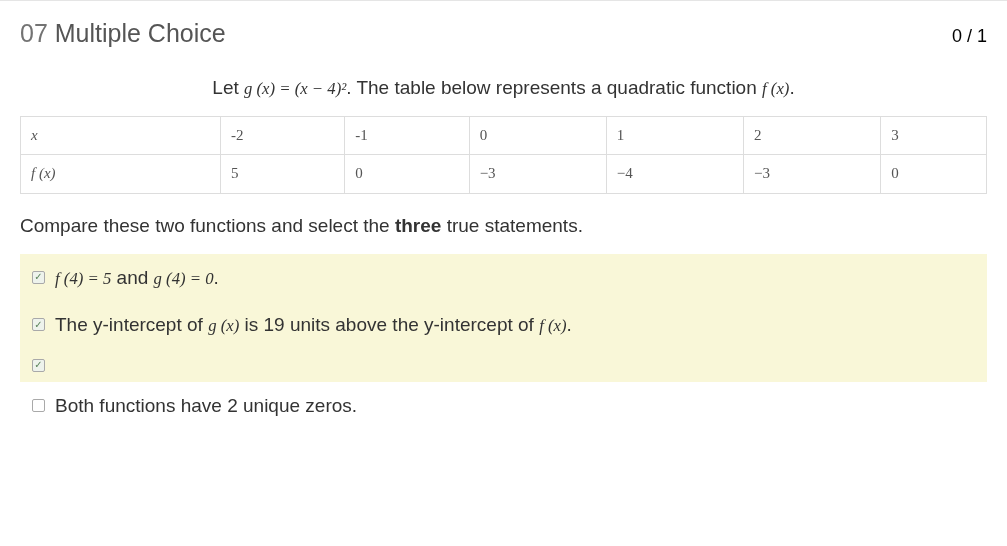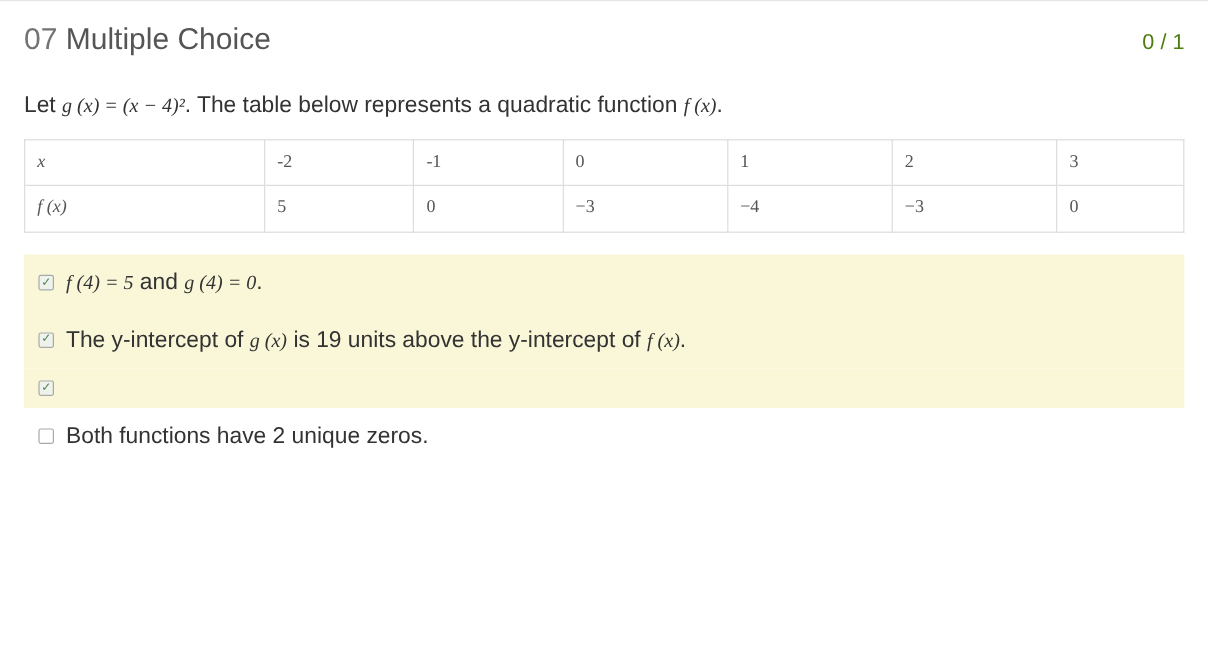--- a/index.html
+++ b/index.html
@@ -10,23 +10,23 @@
     font-weight: 300;
     color: #333;
     background: #fff;
     width: 1007px;
   }
   .topline { border-top: 1px solid #e5e5e5; height:1px; width:100%; }
   .container { padding: 18px 20px 12px 20px; }
   .header { display: flex; justify-content: space-between; align-items: baseline; margin-bottom: 26px; }
   .title { font-size: 25px; font-weight: 300; color: #555; }
   .title .num { color: #737373; font-weight: 400; }
-  .score { font-size: 18px; color: #4d7c0f; font-weight: 300; }
+  .score { font-size: 18px; color: #000000; font-weight: 300; }
   .body { font-size: 19px; color: #333; font-weight: 300; line-height: 1.45; }
-  .prompt { margin-bottom: 14px; }
+  .prompt { margin-bottom: 14px; text-align: center; }
   .mathi { font-family: "Times New Roman", serif; font-style: italic; font-size: 0.88em; }
   table.data { border-collapse: collapse; width: 100%; margin-bottom: 18px; }
   table.data td { border: 1px solid #ddd; padding: 8px 10px; font-size: 15px; color: #555; }
   table.data td.hd { font-family: "Times New Roman", serif; font-style: italic; width: 200px; }
   table.data td.val { font-family: "Times New Roman", serif; font-style: normal; }
   .instr { margin-bottom: 14px; font-size: 19px; }
   .options { }
   .opt { padding: 10px 10px 10px 12px; font-size: 19px; display:flex; align-items:center; gap:10px; }
   .opt.sel { background: #f9f7d8; }
   .opt .cb { width:13px; height:13px; border:1px solid #a9a9a9; border-radius:2px; display:inline-flex; align-items:center; justify-content:center; flex:0 0 auto; background:#fff; font-size:10px; line-height:1; color:#555; }
@@ -70,20 +70,23 @@
         <td class="val">5</td>
         <td class="val">0</td>
         <td class="val">−3</td>
         <td class="val">−4</td>
         <td class="val">−3</td>
         <td class="val">0</td>
       </tr>
     </tbody>
       </table>
 
+    <div class="instr">
+      <span>Compare these two functions and select the </span><b>three</b><span> true statements.</span>
+    </div>
 
     <div class="options" id="options">
         <div class="opt sel">
           <span class="cb">✓</span>
           <span class="lbl"><span class="mathi">f (4) = 5</span><span> and </span><span class="mathi">g (4) = 0</span><span>.</span></span>
         </div>
         <div class="opt sel">
           <span class="cb">✓</span>
           <span class="lbl"><span>The y-intercept of </span><span class="mathi">g (x)</span><span> is 19 units above the y-intercept of </span><span class="mathi">f (x)</span><span>.</span></span>
         </div>

